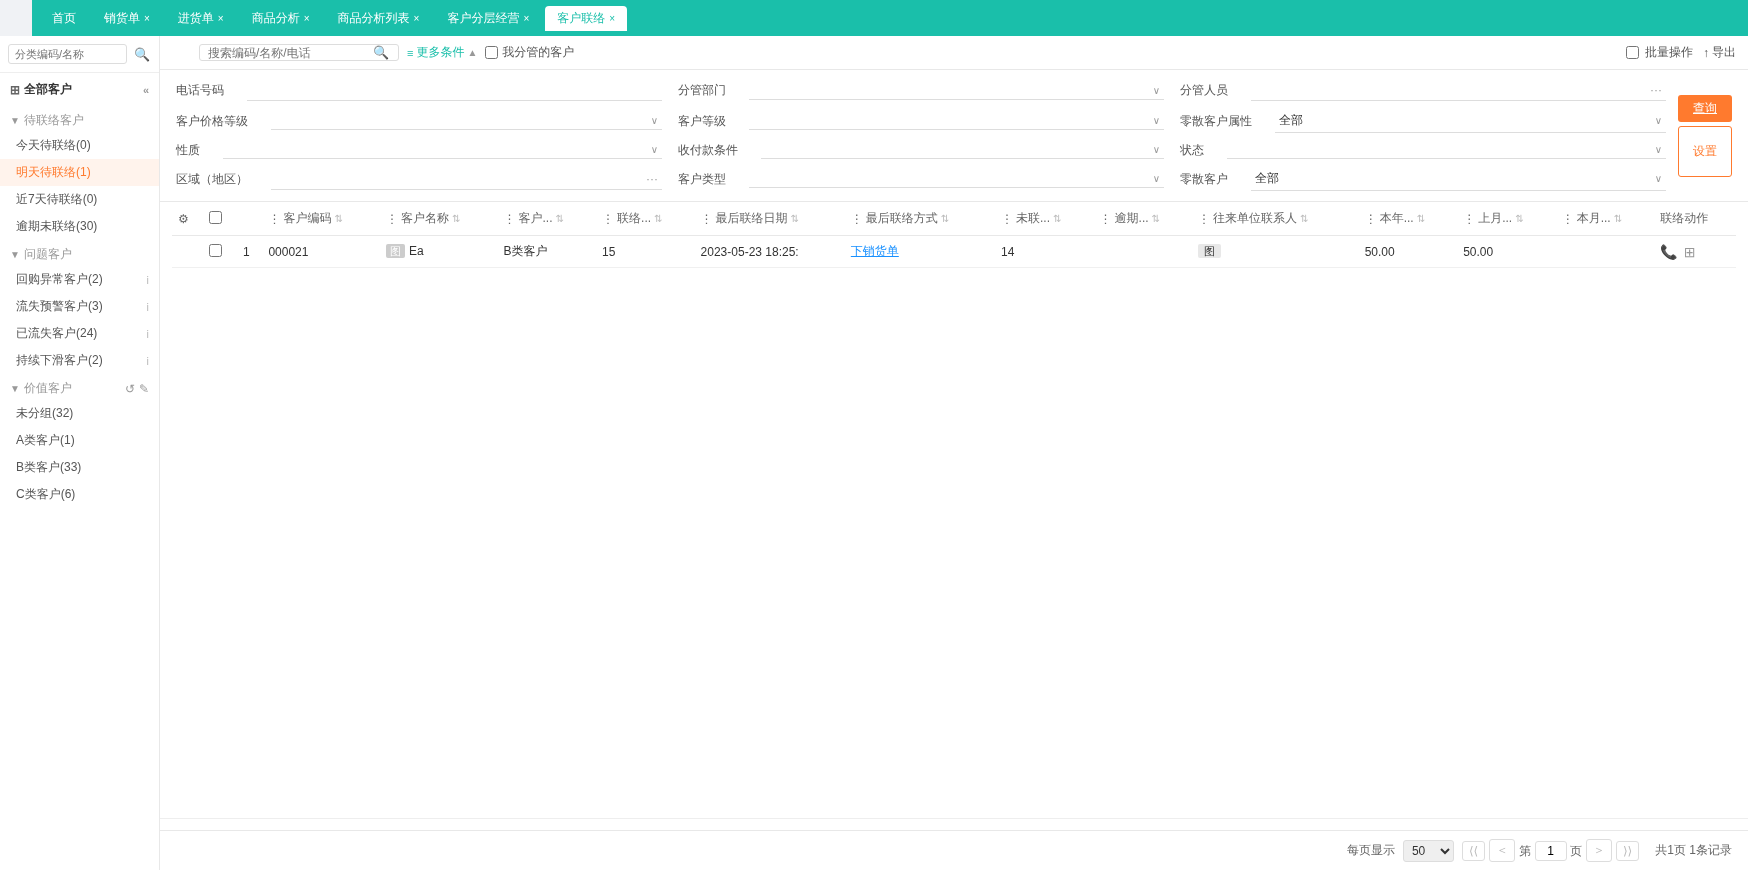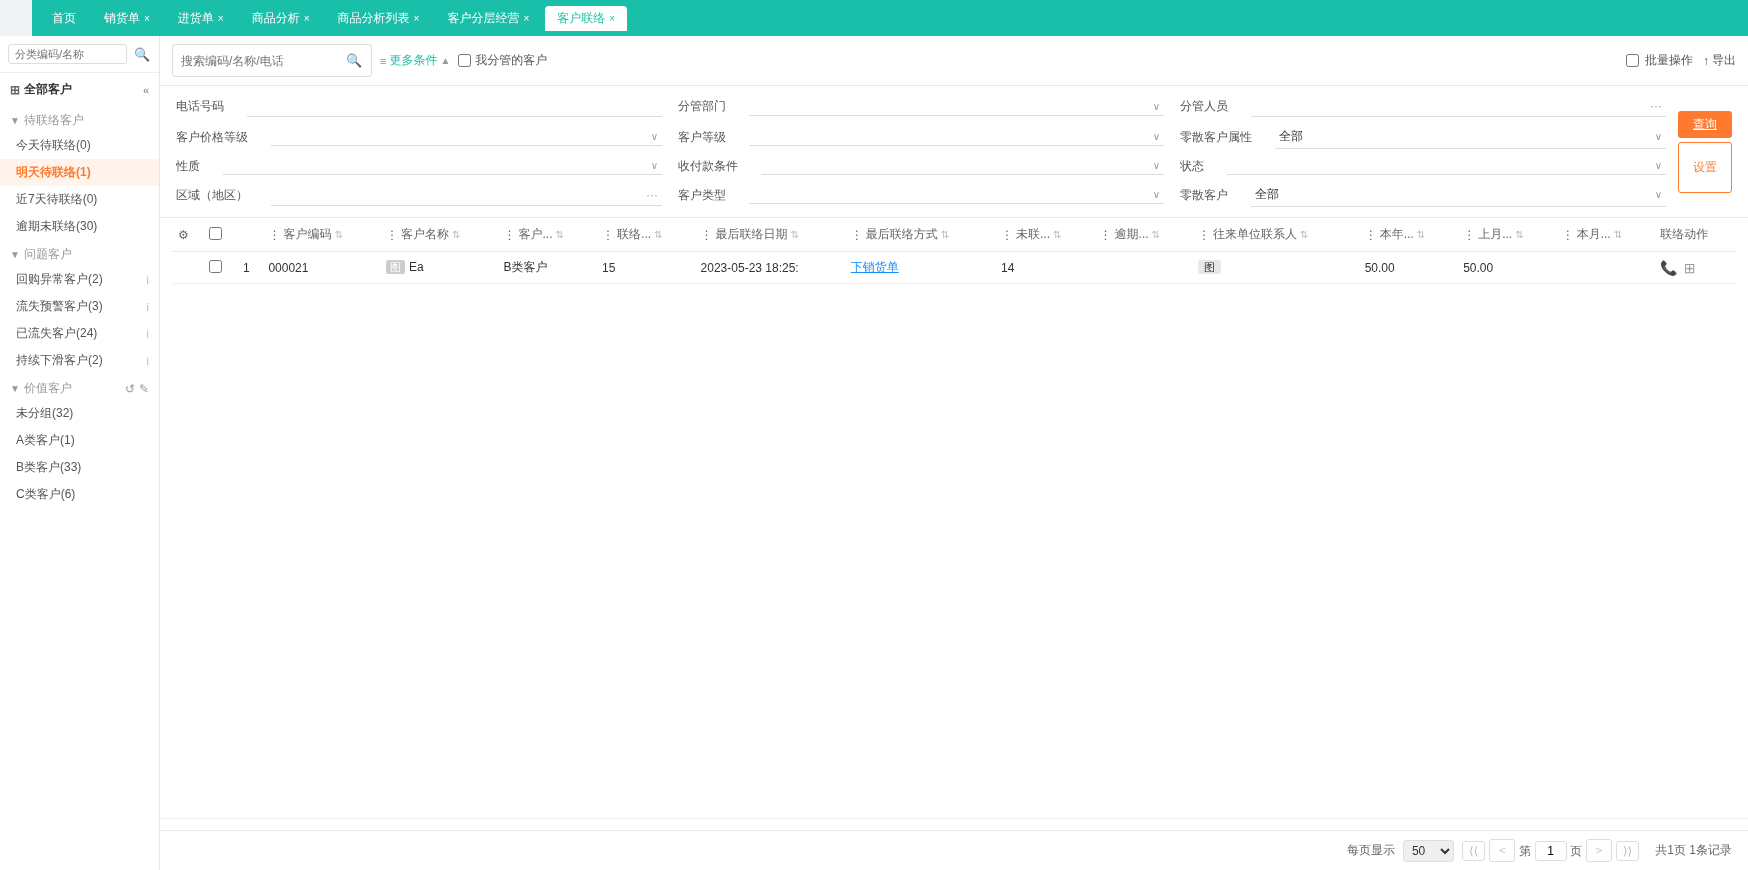--- a/index.html
+++ b/index.html
@@ -77,21 +77,21 @@
       align-items: center;
       gap: 4px;
     }
     .sidebar-section-title .arrow { font-size: 10px; }
     .sidebar-item {
       padding: 5px 10px 5px 16px;
       color: #555;
       cursor: pointer;
       white-space: nowrap;
     }
-    .sidebar-item.active { background: #fff3ec; color: #ff7a2e; font-weight: bold; }
+    .sidebar-item.active { background: #fff3ec; color: #ff7a2e; font-weight: normal; }
 
     
     .content-area {
       flex: 1;
       display: flex;
       flex-direction: column;
       overflow: hidden;
     }
 
     
@@ -101,23 +101,24 @@
       border-bottom: 1px solid #e8e8e8;
       display: flex;
       align-items: center;
       gap: 8px;
     }
     .filter-search {
       display: flex;
       align-items: center;
       border: 1px solid #ddd;
       border-radius: 3px;
-      padding: 8px 8px;
+      padding: 0 8px;
       gap: 4px;
       width: 200px;
+      margin-left: 27px;
     }
     .filter-search input {
       border: none;
       outline: none;
       font-size: 12px;
       width: 100%;
       color: #999;
     }
     .more-filter {
       color: #1abfaa;

